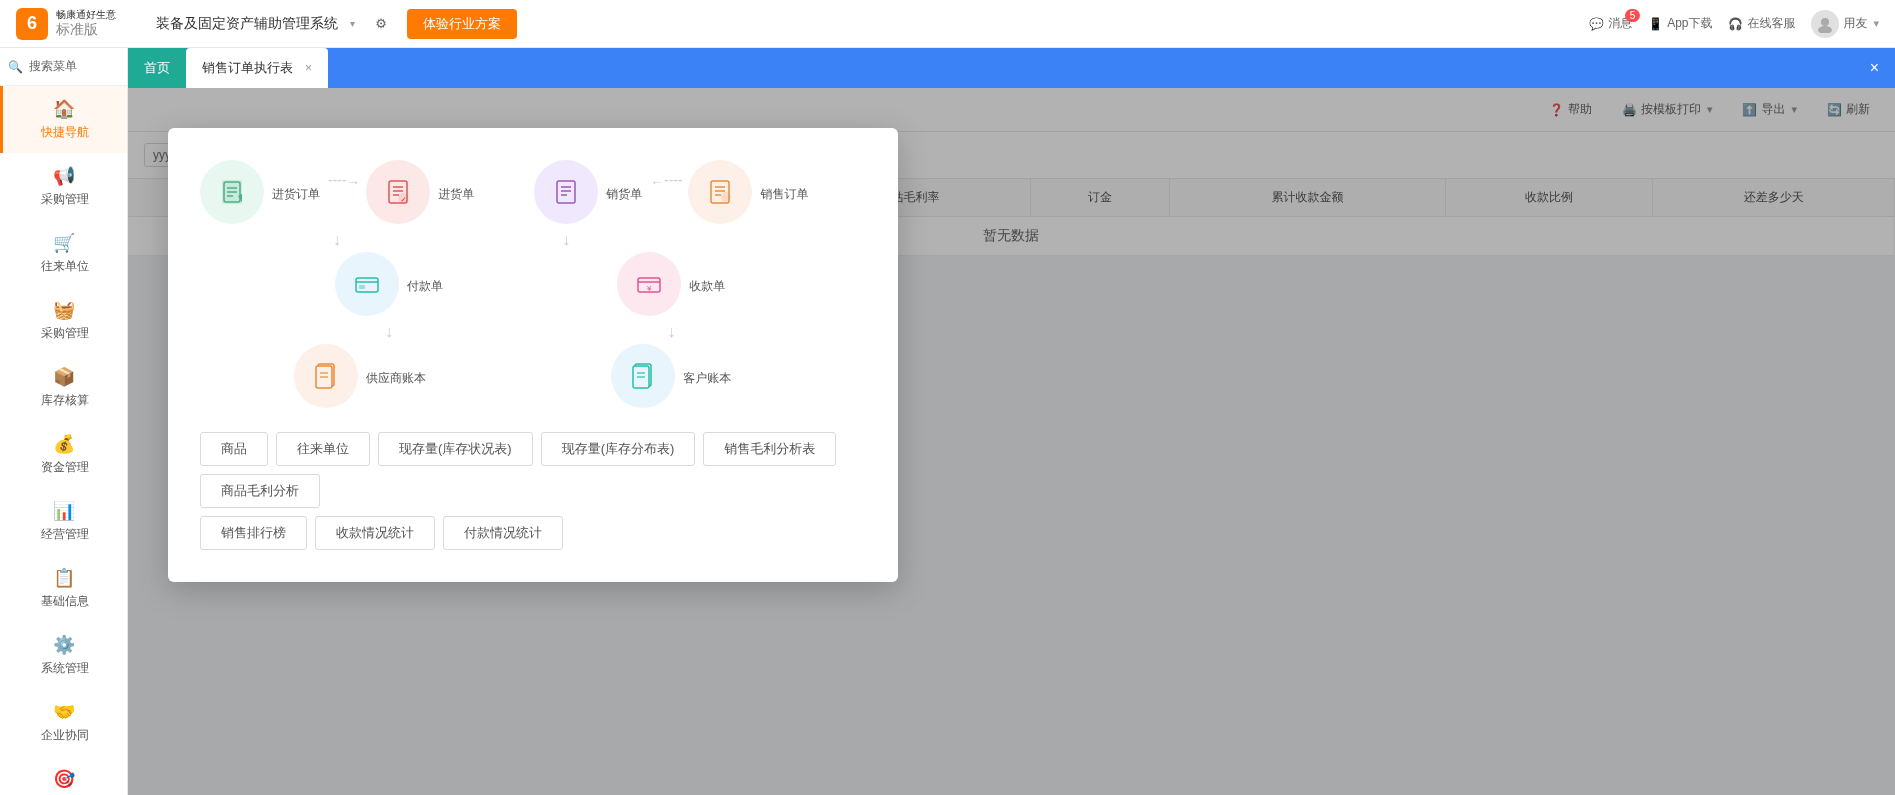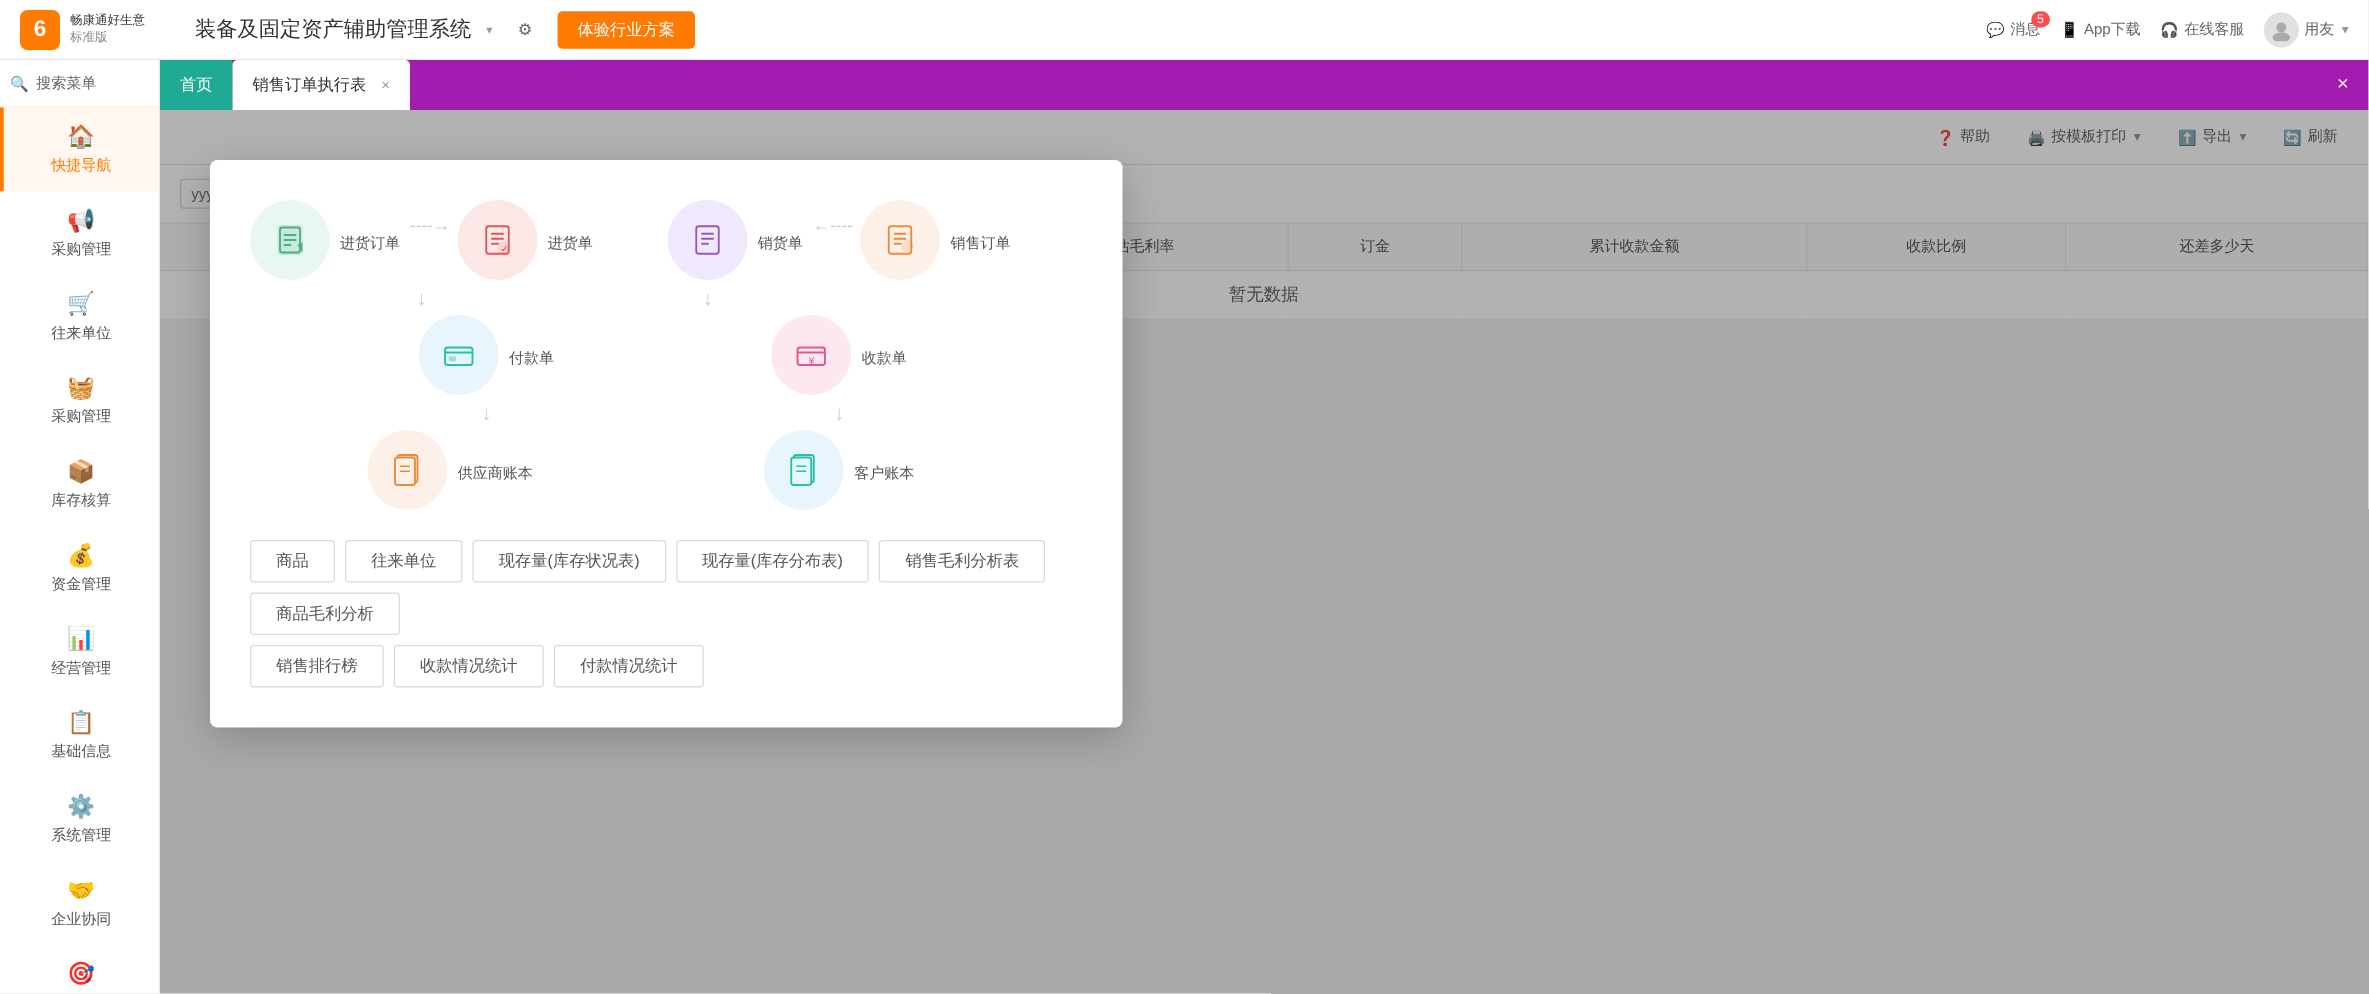--- a/index.html
+++ b/index.html
@@ -4,29 +4,29 @@
   <style>
     * { box-sizing: border-box; margin: 0; padding: 0; }
     body { font-family: 'Microsoft YaHei', Arial, sans-serif; font-size: 13px; background: #f5f5f5; overflow: hidden; }
 
     
     .app-wrapper { display: flex; flex-direction: column; height: 795px; width: 1895px; }
     .top-bar { height: 48px; background: #fff; border-bottom: 1px solid #e8e8e8; display: flex; align-items: center; padding: 0 16px; gap: 12px; flex-shrink: 0; }
     .main-area { display: flex; flex: 1; overflow: hidden; }
     .sidebar { width: 128px; background: #fff; border-right: 1px solid #e8e8e8; flex-shrink: 0; display: flex; flex-direction: column; }
     .content-area { flex: 1; display: flex; flex-direction: column; overflow: hidden; }
-    .tab-bar { height: 40px; background: #a21caf; display: flex; align-items: center; padding: 0 0; flex-shrink: 0; }
+    .tab-bar { height: 40px; background: #3b82f6; display: flex; align-items: center; padding: 0 0; flex-shrink: 0; }
     .content-main { flex: 1; background: #f0f2f5; overflow: hidden; position: relative; }
 
     
     .logo-section { display: flex; align-items: center; gap: 8px; width: 128px; flex-shrink: 0; }
     .logo-icon { width: 32px; height: 32px; background: #ff7a00; border-radius: 6px; display: flex; align-items: center; justify-content: center; color: white; font-size: 18px; font-weight: bold; }
     .logo-text { font-size: 10px; color: #333; line-height: 1.3; }
-    .logo-subtitle { font-size: 10px; color: #888; }
-    .system-title { font-size: 17px; color: #333; font-weight: 500; }
+    .logo-subtitle { font-size: 14px; color: #888; }
+    .system-title { font-size: 14px; color: #333; font-weight: 500; }
     .top-bar-actions { margin-left: auto; display: flex; align-items: center; gap: 16px; }
     .top-btn { background: #ff7a00; color: white; border: none; padding: 6px 16px; border-radius: 4px; cursor: pointer; font-size: 13px; }
     .top-icon-btn { display: flex; align-items: center; gap: 4px; color: #666; font-size: 12px; cursor: pointer; position: relative; }
     .badge { background: #ff4d4f; color: white; border-radius: 10px; font-size: 10px; padding: 1px 5px; position: absolute; top: -6px; right: -8px; }
     .user-avatar { width: 28px; height: 28px; background: #e0e0e0; border-radius: 50%; display: flex; align-items: center; justify-content: center; font-size: 12px; color: #666; }
     .chevron-down { font-size: 10px; color: #999; }
     .settings-icon { width: 28px; height: 28px; display: flex; align-items: center; justify-content: center; cursor: pointer; color: #666; }
 
     
     .sidebar-search { padding: 10px 8px; border-bottom: 1px solid #f0f0f0; display: flex; align-items: center; gap: 6px; color: #666; font-size: 12px; cursor: pointer; }

